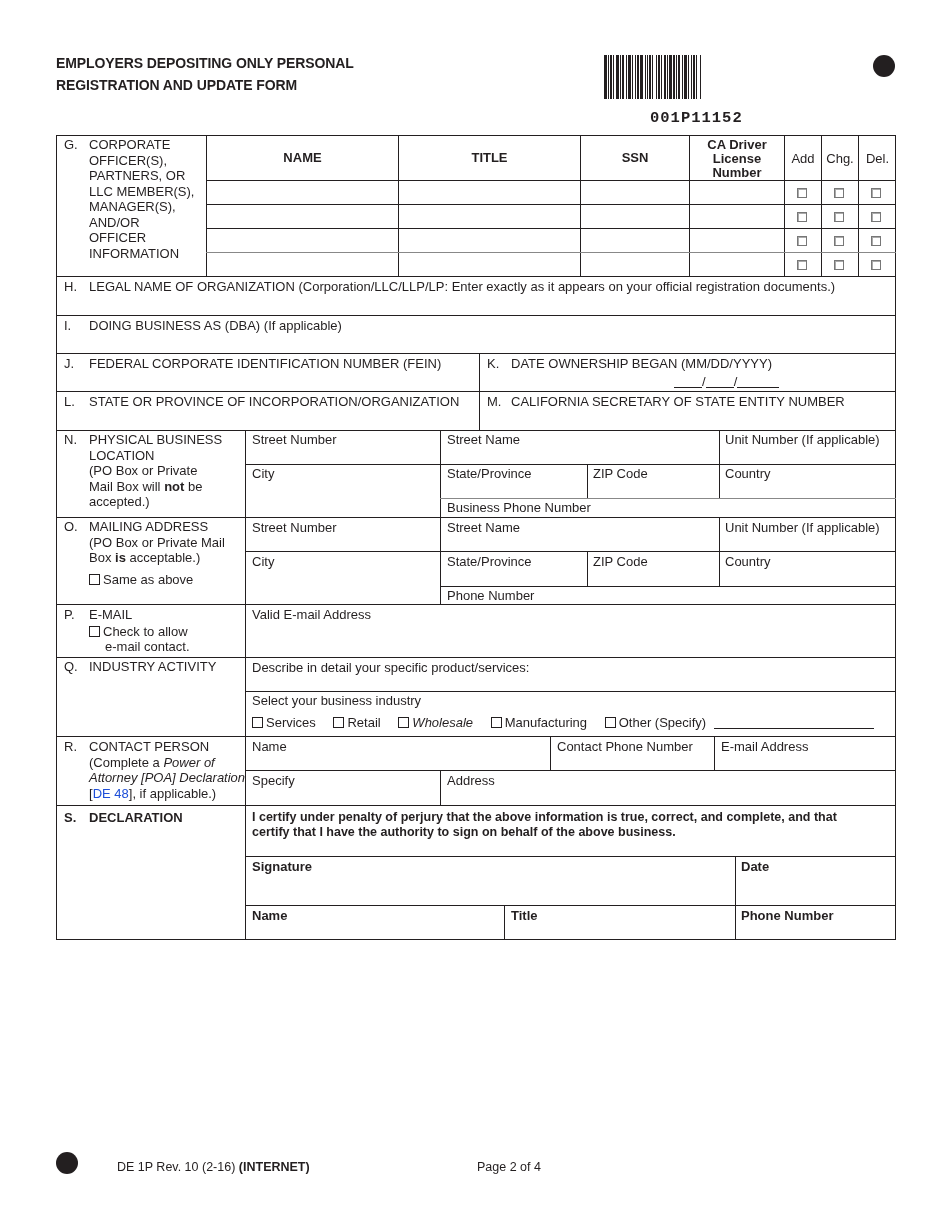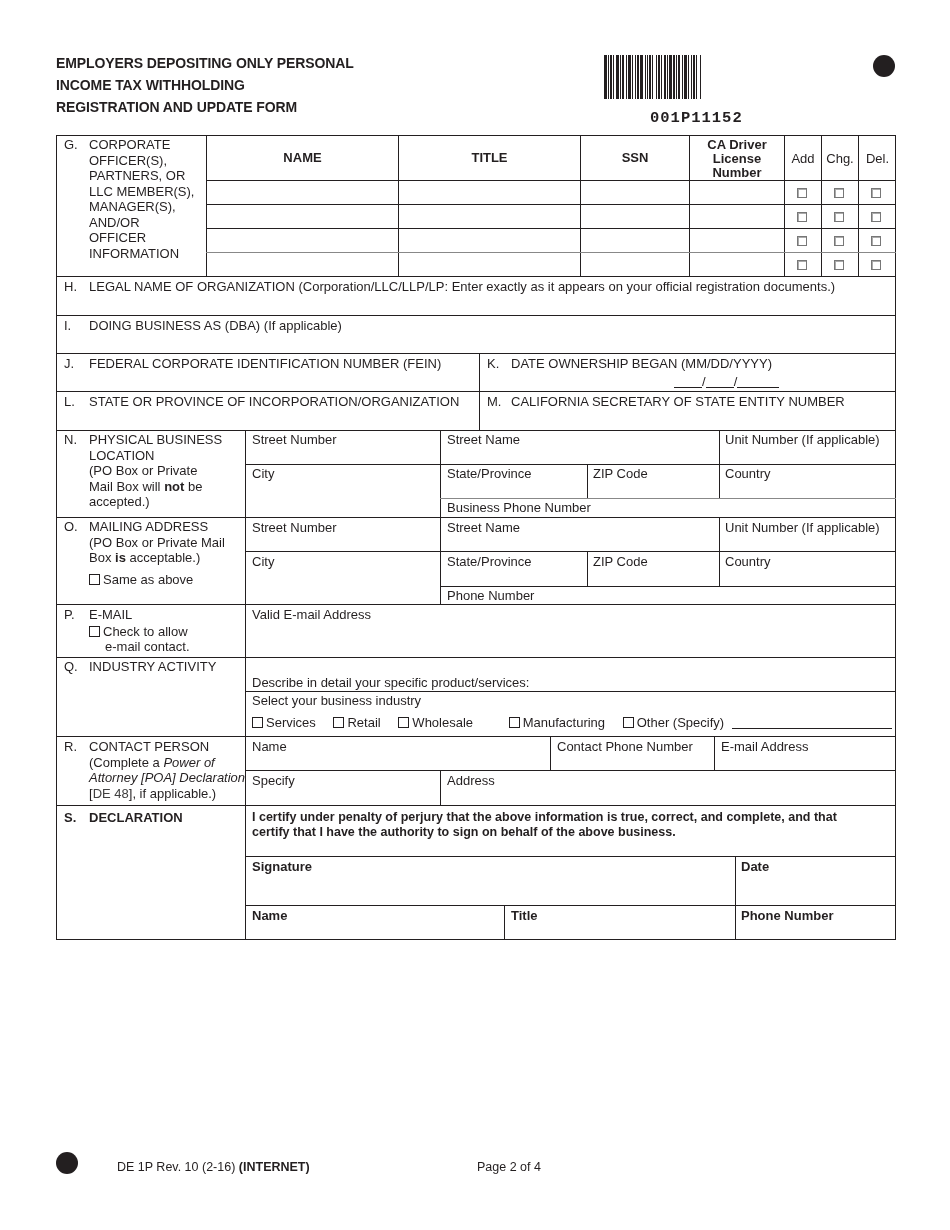--- a/index.html
+++ b/index.html
@@ -12,30 +12,29 @@
   .barcode-text { left: 650px; top: 109px; font-family: "Liberation Mono", monospace; font-weight: bold; font-size: 15.5px; letter-spacing: 1px; }
   .dot { width: 22px; height: 22px; border-radius: 50%; background: #231f20; }
   .box { border: 1px solid #231f20; background: transparent; }
   .lbl { font-size: 13px; line-height: 15.5px; white-space: nowrap; }
   .hdr { font-size: 13px; font-weight: bold; text-align: center; line-height: 14px; }
   .cb { display: inline-block; width: 10px; height: 10px; border: 1px solid #777; background: #fff; box-shadow: inset 1px 1px 0 #aaa; }
   .cb2 { display: inline-block; width: 11px; height: 11px; border: 1px solid #231f20; vertical-align: -1px; margin-right: 3px; }
   .hl { position: absolute; height: 0; border-top: 1px solid #231f20; }
   .vl { position: absolute; width: 0; border-left: 1px solid #231f20; }
   .hlt { position: absolute; height: 0; border-top: 1px solid #888; }
-  .lnk { color: #404040; }
+  .lnk { color: #1d4ed8; }
   .footer { font-size: 12.5px; }
   .line-blank { display: inline-block; border-bottom: 1px solid #231f20; vertical-align: -2px; }
 </style>
 </head>
 <body>
 
 <div class="abs title">
   <div>EMPLOYERS DEPOSITING ONLY PERSONAL</div>
-  <div>INCOME TAX WITHHOLDING</div>
   <div>REGISTRATION AND UPDATE FORM</div>
 </div>
 
 <div class="abs barcode" id="barcode">
     <span style="width: 3px;"></span>
     <span style="width: 1px; background: transparent;"></span>
     <span style="width: 1px;"></span>
     <span style="width: 1px; background: transparent;"></span>
     <span style="width: 2px;"></span>
     <span style="width: 1px; background: transparent;"></span>
@@ -258,26 +257,26 @@
 <div class="abs lbl" style="left:89px; top:607px;">E-MAIL</div>
 <div class="abs lbl" style="left:89px; top:624px;"><span class="cb2"></span><span>Check to allow</span></div>
 <div class="abs lbl" style="left:105px; top:639px;">e-mail contact.</div>
 <div class="abs lbl" style="left:252px; top:607px;">Valid E-mail Address</div>
 
 <div class="abs box" style="left:56px; top:657px; width:840px; height:80px;"></div>
 <div class="vl" style="left:245px; top:657px; height:80px;"></div>
 <div class="hl" style="left:245px; top:691px; width:651px;"></div>
 <div class="abs lbl" style="left:64px; top:659px;">Q.</div>
 <div class="abs lbl" style="left:89px; top:659px;">INDUSTRY ACTIVITY</div>
-<div class="abs lbl" style="left:252px; top:660px;margin-top:15px;">Describe in detail your specific product/services:</div>
+<div class="abs lbl" style="left:252px; top:660px;">Describe in detail your specific product/services:</div>
 <div class="abs lbl" style="left:252px; top:693px;">Select your business industry</div>
 <div class="abs lbl" style="left:252px; top:715px;">
   <span style="margin-right:14px;"><span class="cb2"></span><span>Services</span></span>
   <span style="margin-right:14px;"><span class="cb2"></span><span>Retail</span></span>
-  <span style="margin-right:32px;"><span class="cb2"></span><span>Wholesale</span></span>
+  <span style="margin-right:14px;font-style:italic;"><span class="cb2"></span><span>Wholesale</span></span>
   <span style="margin-right:14px;"><span class="cb2"></span><span>Manufacturing</span></span>
   <span><span class="cb2"></span><span>Other (Specify)</span></span>
   <span class="line-blank" style="width:160px; margin-left:4px;"></span>
 </div>
 
 <div class="abs box" style="left:56px; top:736px; width:840px; height:70px;"></div>
 <div class="vl" style="left:245px; top:736px; height:70px;"></div>
 <div class="vl" style="left:550px; top:736px; height:35px;"></div>
 <div class="vl" style="left:714px; top:736px; height:35px;"></div>
 <div class="vl" style="left:440px; top:770px; height:36px;"></div>

